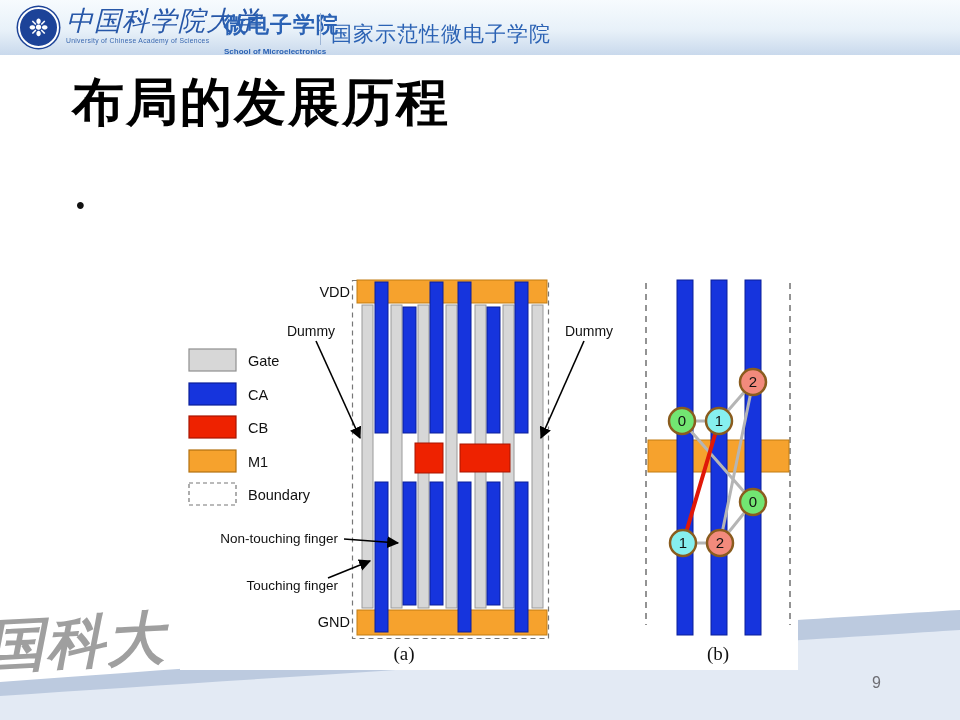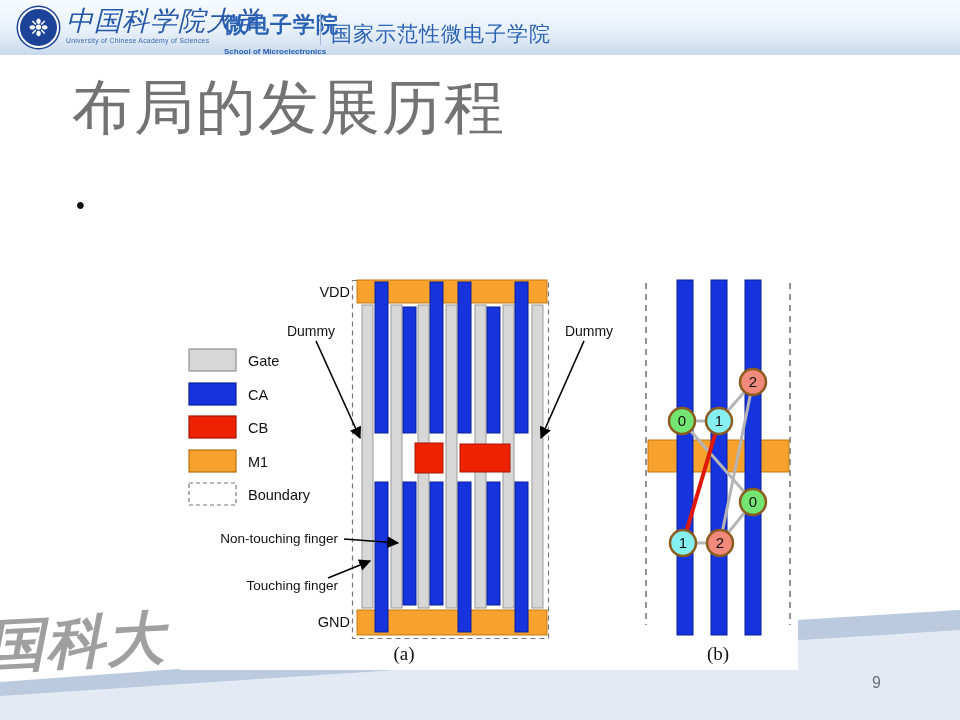--- a/index.html
+++ b/index.html
@@ -21,22 +21,22 @@
   .uni-en { font-size:6.8px; color:#3a68b0; letter-spacing:.3px; margin-top:1px; }
   .school-block { position:absolute; left:224px; top:10px; }
   .school-cn { font-size:22px; font-weight:bold; color:#2b62b4; letter-spacing:1px; }
   .school-en { font-size:8px; font-weight:bold; color:#2b62b4; margin-top:7px; }
   .hdr-divider { position:absolute; left:320px; top:13px; width:1px; height:32px;
                  background:#9db5d6; }
   .designation { position:absolute; left:331px; top:20px; font-size:21px;
                  font-weight:normal; color:#2b62b4; letter-spacing:1px; }
 
   
-  .title { position:absolute; left:72px; top:68px; font-size:60px; font-weight:400;
-           color:#737373; letter-spacing:2px; }
+  .title { position:absolute; left:72px; top:68px; font-size:52px; font-weight:700;
+           color:#000000; letter-spacing:2px; }
   .bullet-line { position:absolute; left:76px; top:191px; font-size:25px;
                  color:#111; display:flex; align-items:center; }
   .bullet-dot { font-size:25px; margin-right:10px; }
 
   
   .fig-svg { position:absolute; left:180px; top:268px; z-index:2; }
   .wave-svg { position:absolute; left:0; top:600px; width:960px; height:120px; z-index:1; }
   .watermark { position:absolute; left:-14px; top:604px; z-index:3;
                font-family:"Liberation Serif", serif; font-weight:bold; font-style:italic;
                font-size:58px; color:#8f8f8f; opacity:.85; transform:rotate(-3deg);

